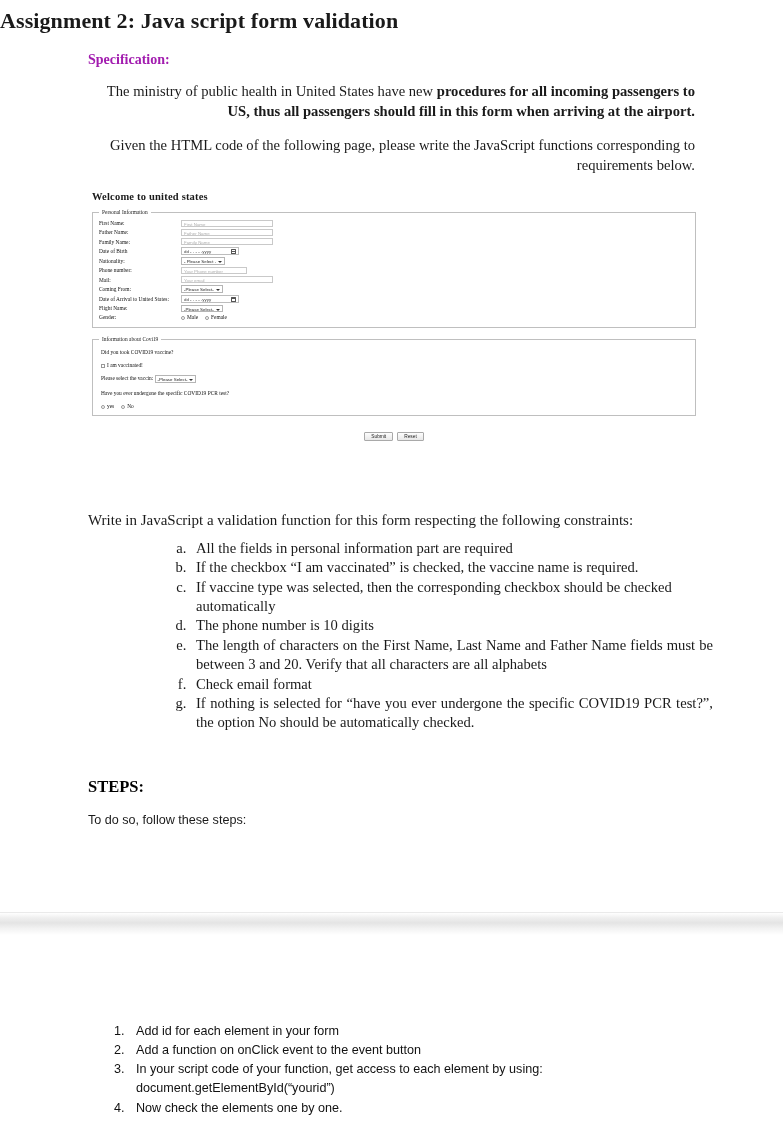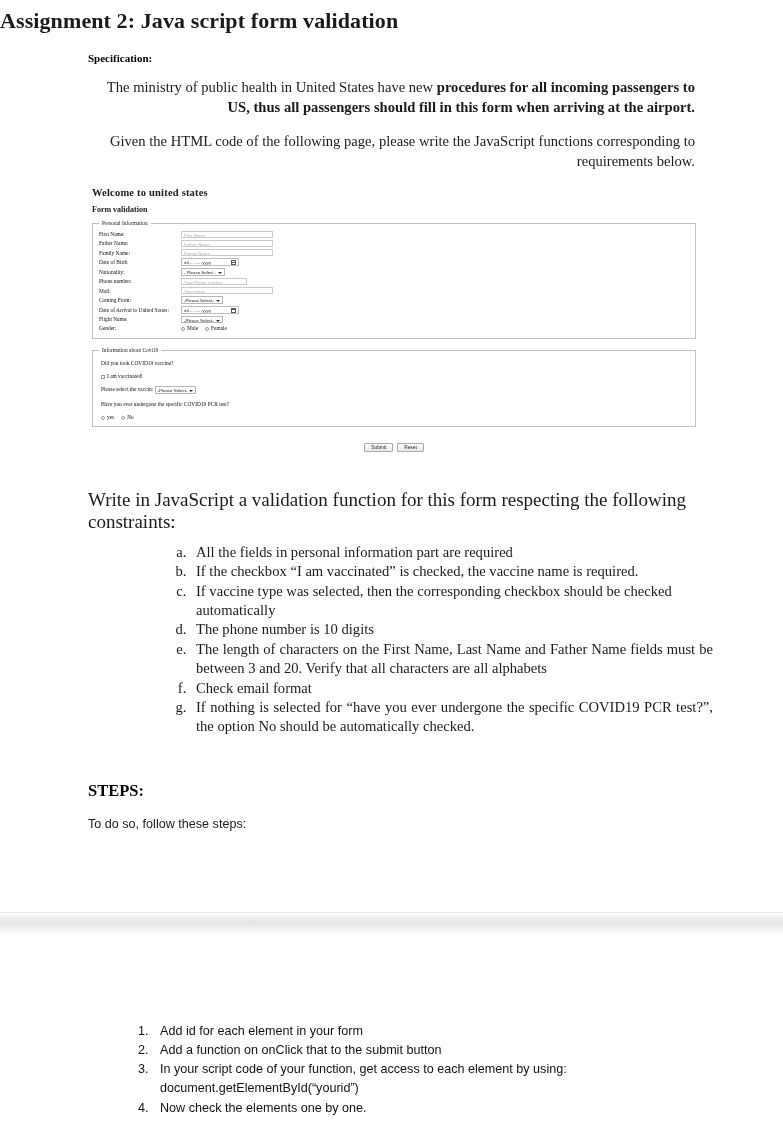--- a/index.html
+++ b/index.html
@@ -20,24 +20,24 @@
 
   .doc-title {
     font-family: "Liberation Serif", serif;
     font-weight: bold;
     font-size: 22px;
     margin: 8px 0 0 0;
     letter-spacing: 0.1px;
   }
 
   .section-heading {
-    color: #000000;
-    font-family: "Liberation Serif", serif;
-    font-weight: bold;
-    font-size: 11px;
+    color: #a21caf;
+    font-family: "Liberation Serif", serif;
+    font-weight: bold;
+    font-size: 14px;
     margin: 18px 0 9px 88px;
   }
 
   .body-para {
     margin: 14px 88px 0 88px;
     font-size: 14.6px;
     line-height: 1.36;
     text-align: right;
   }
   .body-para b { font-weight: bold; }
@@ -192,22 +192,22 @@
     border: 1px solid #a9a9a9;
     background: linear-gradient(#fdfdfd, #e8e8e8);
     padding: 1px 6px;
     margin: 0 2px;
     color: #222;
     border-radius: 1px;
   }
 
   
   .constraints-intro {
-    margin: 36px 88px 0 88px;
-    font-size: 19px;
+    margin: 70px 88px 0 88px;
+    font-size: 15px;
   }
   ol.alpha {
     list-style: lower-alpha;
     margin: 10px 70px 0 150px;
     padding: 0;
     font-size: 14.6px;
     line-height: 1.33;
   }
   ol.alpha li { margin-bottom: 0px; padding-left: 6px; margin-left: 40px; }
   ol.alpha li.just { text-align: justify; }
@@ -230,21 +230,21 @@
     position: absolute;
     left: 0; right: 0;
     top: 912px;
     height: 22px;
     background: linear-gradient(to bottom, #ffffff 0%, #efefef 22%, #e4e4e4 45%, #f2f2f2 70%, #ffffff 100%);
     border-top: 1px solid #eaeaea;
   }
 
   ol.num {
     position: absolute;
-    left: 124px;
+    left: 100px;
     top: 1022px;
     width: 600px;
     list-style: decimal;
     margin: 0;
     padding: 0 0 0 28px;
     font-family: "Liberation Sans", sans-serif;
     font-size: 12.6px;
     line-height: 1.52;
     color: #111;
   }
@@ -259,21 +259,20 @@
 
   <h2 class="section-heading">Specification:</h2>
 
   <p class="body-para"><span>The ministry of public health in United States have new </span><b>procedures for all incoming passengers to US, thus all passengers should fill in this form when arriving at the airport.</b></p>
 
   <p class="body-para">Given the HTML code of the following page, please write the JavaScript functions corresponding to requirements below.</p>
 
   <div class="form-region">
 
     <div class="welcome-h">Welcome to united states</div>
-    <div class="formval-h">Form validation</div>
 
     <fieldset class="fs">
       <legend>Personal Information</legend>
       <table class="frm">
         <tbody>
             <tr>
           <td class="lbl">First Name:</td>
           <td><span class="txtin w-name">First Name</span></td>
         </tr>
         <tr>
@@ -350,16 +349,16 @@
 
   <h2 class="steps-head">STEPS:</h2>
   <p class="steps-intro">To do so, follow these steps:</p>
 
 </div>
 
 <div class="page-break"></div>
 
 <ol class="num">
   <li>Add id for each element in your form</li>
-  <li>Add a function on onClick that to the submit button</li>
+  <li>Add a function on onClick event to the event button</li>
   <li>In your script code of your function, get access to each element by using: document.getElementById(“yourid”)</li>
   <li>Now check the elements one by one.</li>
 </ol>
 
 </body></html>

